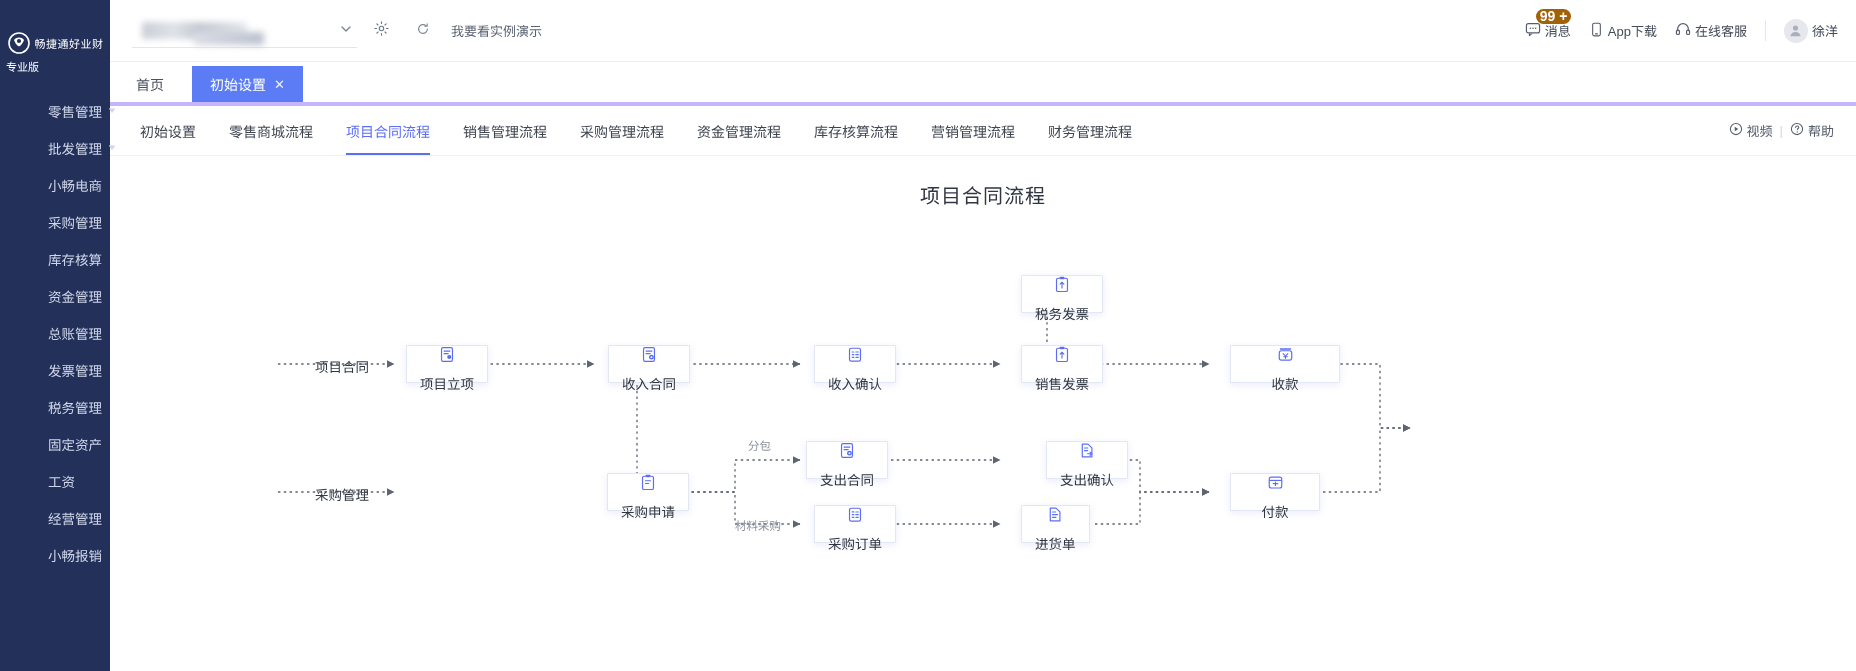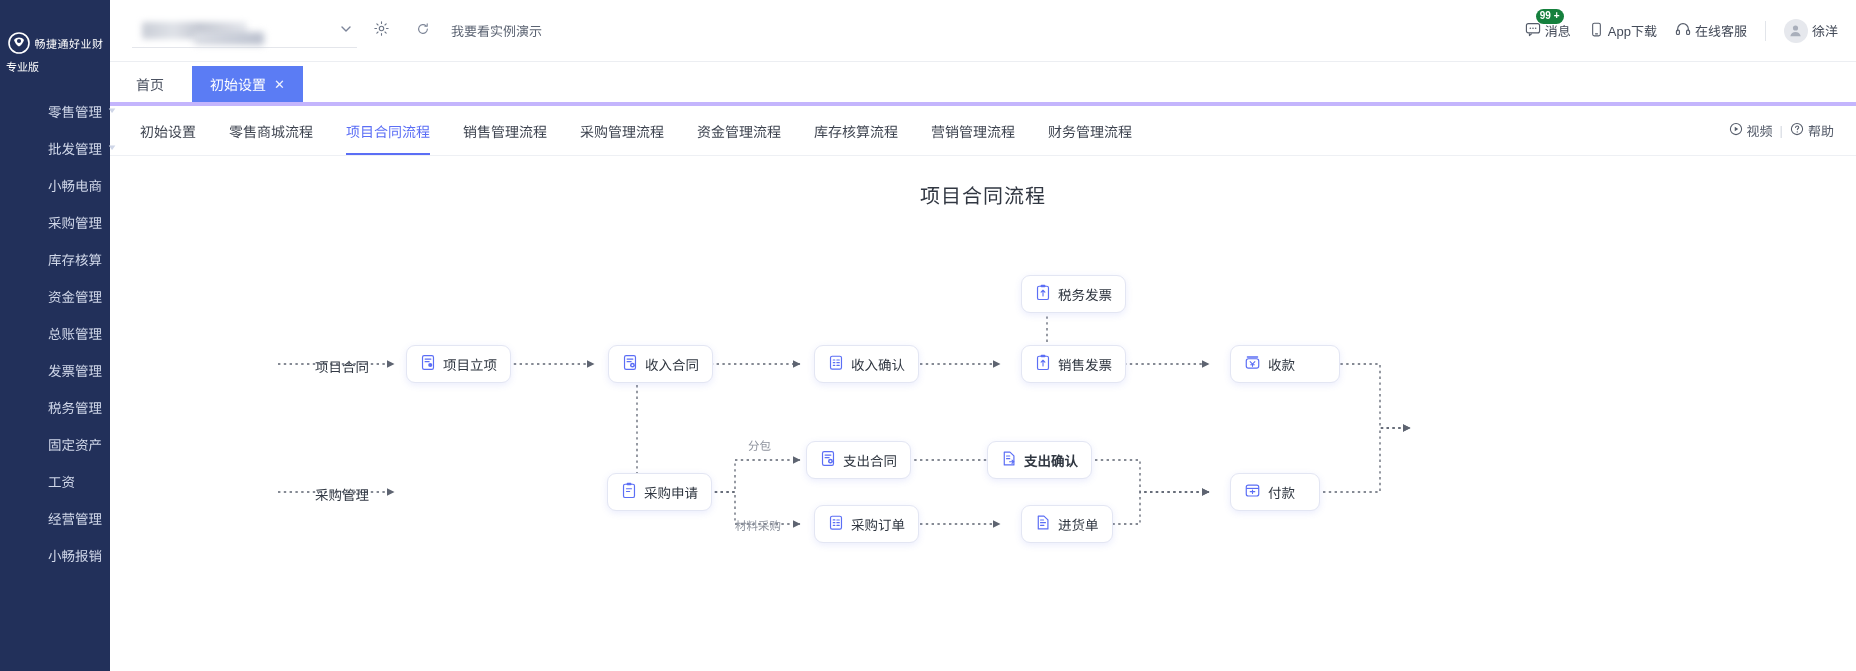--- a/index.html
+++ b/index.html
@@ -62,22 +62,22 @@
   .demo-link {
     margin-left: 26px; display: flex; align-items: center; gap: 21px;
     color: #5b6372; font-size: 13px; cursor: pointer;
   }
   .topbar-right {
     margin-left: auto; display: flex; align-items: center; gap: 18px;
     color: #444b59; font-size: 13px;
   }
   .tr-item { display: flex; align-items: center; gap: 4px; cursor: pointer; position: relative; }
   .badge {
-    position: absolute; top: -12px; left: 11px; background: #15803d; color: #fff;
-    font-size: 10px; line-height: 14px; height: 15px; padding: 0 4px;
+    position: absolute; top: -12px; left: 11px; background: #a16207; color: #fff;
+    font-size: 14px; line-height: 14px; height: 15px; padding: 0 4px;
     border-radius: 8px; font-weight: bold; white-space: nowrap;
   }
   .divider-v { width: 1px; height: 20px; background: #e2e5ea; }
   .avatar {
     width: 24px; height: 24px; border-radius: 50%; background: #e6e8ed;
     display: flex; align-items: center; justify-content: center; color: #a9afbb;
   }
   .username { font-size: 13px; color: #444b59; }
 
   
@@ -116,24 +116,24 @@
   
   .canvas { flex: 1; position: relative; background: #fff; overflow: hidden; }
   .diagram-title {
     position: absolute; left: 0; right: 0; top: 24px; text-align: center;
     font-size: 20px; color: #313742; letter-spacing: 1px;
   }
   .lane-label {
     position: absolute; font-size: 13.5px; color: #333a45; white-space: nowrap;
   }
   .node {
-    position: absolute; height: 38px; border: 1px solid #e3e6f3; border-radius: 9px;
+    position: absolute; height: 38px; border: 1px solid #e3e6f3; border-radius: 1px;
     background: #fff; display: flex; align-items: center; gap: 7px;
     padding: 0 13px; font-size: 13.5px; color: #2f3640; white-space: nowrap;
-    box-shadow: 0 2px 7px rgba(90,110,230,.13); cursor: pointer;
+    box-shadow: 0 2px 7px rgba(90,110,230,.13); cursor: pointer; flex-direction: column;
   }
   .node svg { flex: 0 0 16px; }
   .edge-label {
     position: absolute; font-size: 11.5px; color: #8d929d; white-space: nowrap;
   }
   svg.wires { position: absolute; left: 0; top: 0; width: 100%; height: 100%; pointer-events: none; }
 </style>
 </head>
 <body>
 
@@ -471,21 +471,21 @@
           <svg width="16" height="17" viewBox="0 0 16 18" fill="none">
             <rect x="2.2" y="1.8" width="11.6" height="14.4" rx="1.7" stroke="#5b6ef5" stroke-width="1.25"></rect>
             <path d="M4.9 5.4h6.2M4.9 8.1h4.3" stroke="#5b6ef5" stroke-width="1.2" stroke-linecap="round"></path>
             <circle cx="10.6" cy="11.8" r="2.6" fill="#5b6ef5"></circle>
             <circle cx="10.6" cy="11.8" r="1" fill="#fff"></circle>
           </svg>
         </span>
         <span>支出合同</span>
       </div>
 
-      <div class="node" style="left:877px; top:285px;font-weight:bold;">
+      <div class="node" style="left:936px; top:285px;">
         <span>
           <svg width="16" height="17" viewBox="0 0 16 18" fill="none">
             <path d="M3 2.2h6l4.2 4v9.6H3z" stroke="#5b6ef5" stroke-width="1.25" stroke-linejoin="round"></path>
             <path d="M5.4 6.4h3.4M5.4 9.2h3.4" stroke="#5b6ef5" stroke-width="1.2" stroke-linecap="round"></path>
             <path d="M8.6 12.4h4.2M11.2 10.7l1.9 1.7-1.9 1.8" stroke="#5b6ef5" stroke-width="1.2" stroke-linecap="round" stroke-linejoin="round"></path>
           </svg>
         </span>
         <span>支出确认</span>
       </div>
 

